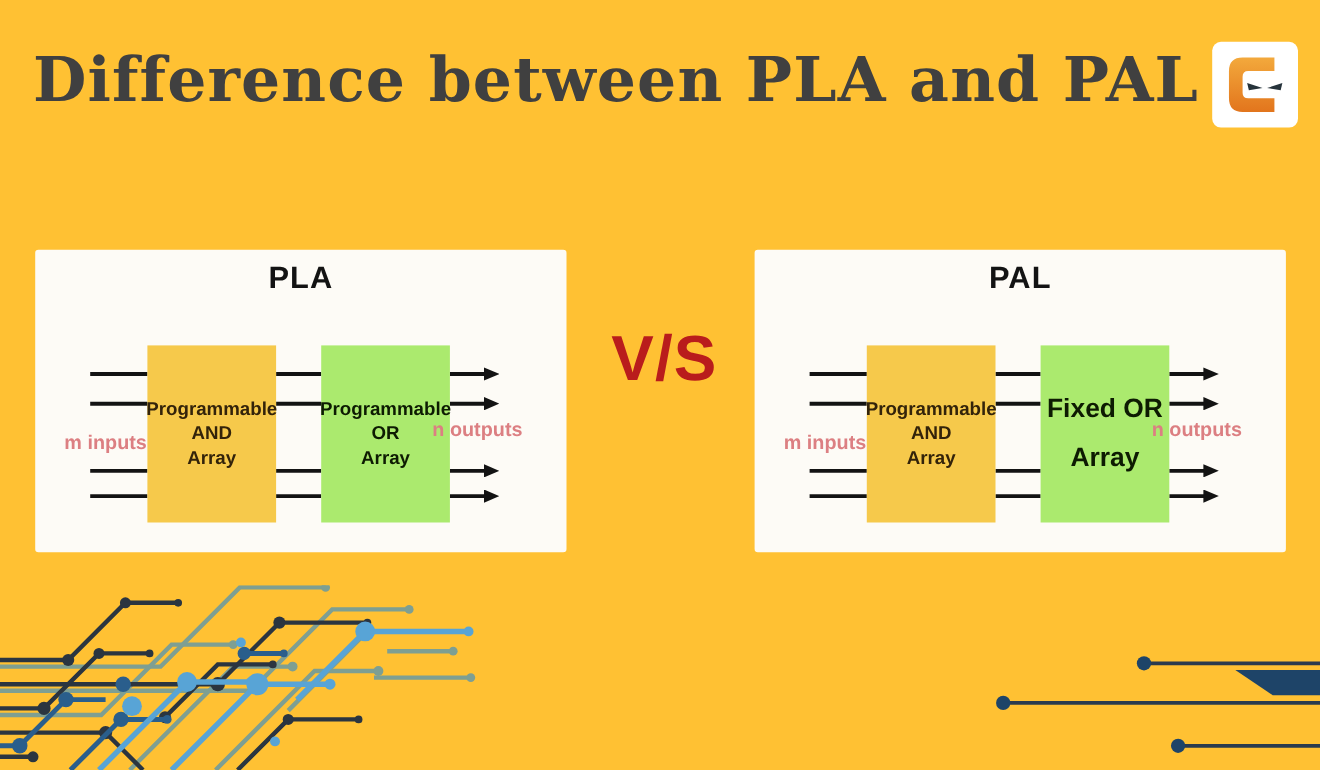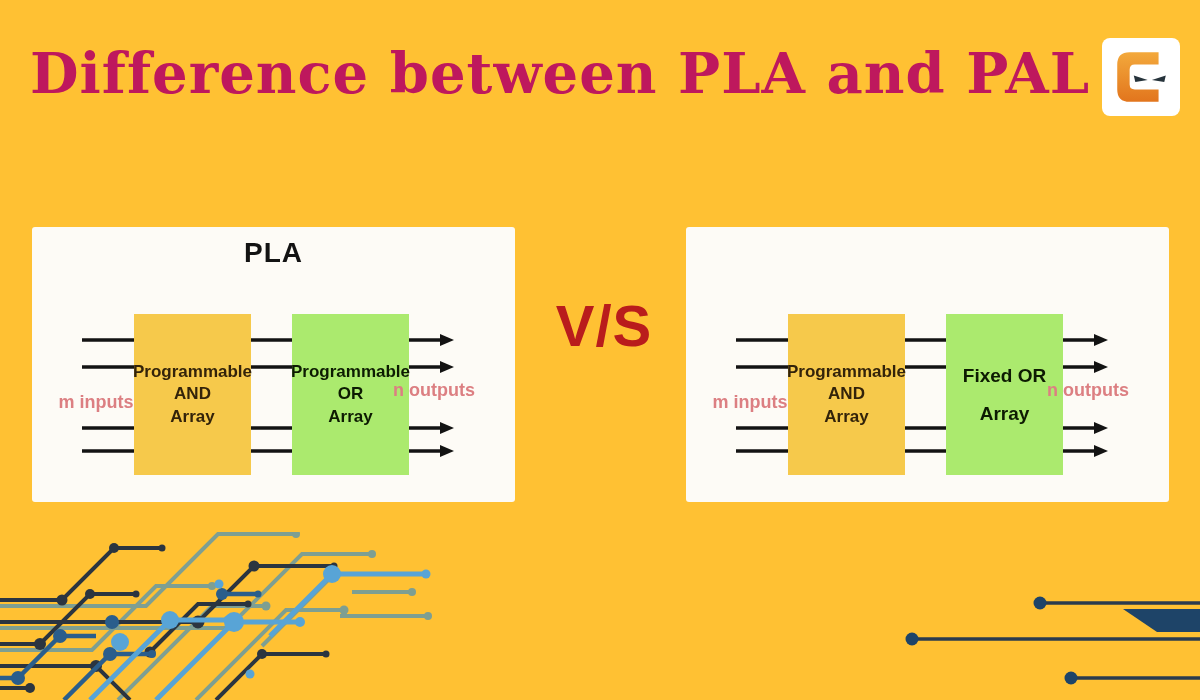--- a/index.html
+++ b/index.html
@@ -3,23 +3,23 @@
 <meta charset="utf-8">
 <style>
   html,body{margin:0;padding:0;}
   .stage{
     position:relative;width:1200px;height:700px;overflow:hidden;
     background:#FFC133;
     font-family:"Liberation Sans","DejaVu Sans",sans-serif;
   }
   .main-title{
     position:absolute;top:40px;left:30px;width:1060px;margin:0;
-    text-align:right;
+    text-align:center;
     font-family:"DejaVu Serif","Liberation Serif",serif;
-    font-weight:800;font-size:56px;letter-spacing:1px;color:#be185d;
+    font-weight:800;font-size:56px;letter-spacing:1px;color:#404040;
   }
   .logo{
     position:absolute;left:1102px;top:38px;width:78px;height:78px;
     background:#ffffff;border-radius:8px;
     display:flex;align-items:center;justify-content:center;
   }
   .vs{
     position:absolute;left:540px;top:292px;width:128px;
     text-align:center;font-size:58px;font-weight:800;color:#b91c1c;
     letter-spacing:1px;
@@ -36,21 +36,21 @@
   }
   .wires{position:absolute;left:0;top:0;}
   .block{
     position:absolute;top:87px;height:161px;width:117px;
     display:flex;flex-direction:column;align-items:center;justify-content:center;
     text-align:center;font-weight:700;font-size:17px;line-height:1.3;
   }
   .block span{display:block;}
   .and-block{left:102px;background:#F6C94B;color:#33230a;}
   .or-block{left:260px;background:#ABEA6E;color:#0d1b02;}
-  .or-block.big{font-size:19px;line-height:1.35;gap:12px;}
+  .or-block.big{font-size:24px;line-height:1.35;gap:12px;}
   .pin-label{
     position:absolute;font-weight:700;font-size:18px;color:#DC7F82;
     text-align:center;line-height:23px;
   }
   .lbl-in{left:14px;top:164px;width:100px;}
   .lbl-out{left:352px;top:152px;width:100px;}
   .circuit-left{position:absolute;left:0;bottom:0;}
   .circuit-right{position:absolute;right:0;bottom:0;}
 </style>
 </head>
@@ -110,20 +110,21 @@
     <div class="pin-label lbl-in">m inputs</div>
     <div class="pin-label lbl-out">
       <span>n</span>
       <span>outputs</span>
     </div>
   </div>
 
   <div class="vs">V/S</div>
 
   <div class="card card-right">
+    <div class="card-title">PAL</div>
     <svg class="wires" width="483" height="275" viewBox="0 0 483 275">
       <defs>
         <marker id="ahR" markerUnits="userSpaceOnUse" markerWidth="14" markerHeight="12" refX="2" refY="6" orient="auto">
           <path d="M0 0 L14 6 L0 12 Z" fill="#131313"></path>
         </marker>
       </defs>
       <g stroke="#131313" stroke-width="3.5" fill="none">
         <path d="M50 113 H102"></path>
           <path d="M50 140 H102"></path>
           <path d="M50 201 H102"></path>

